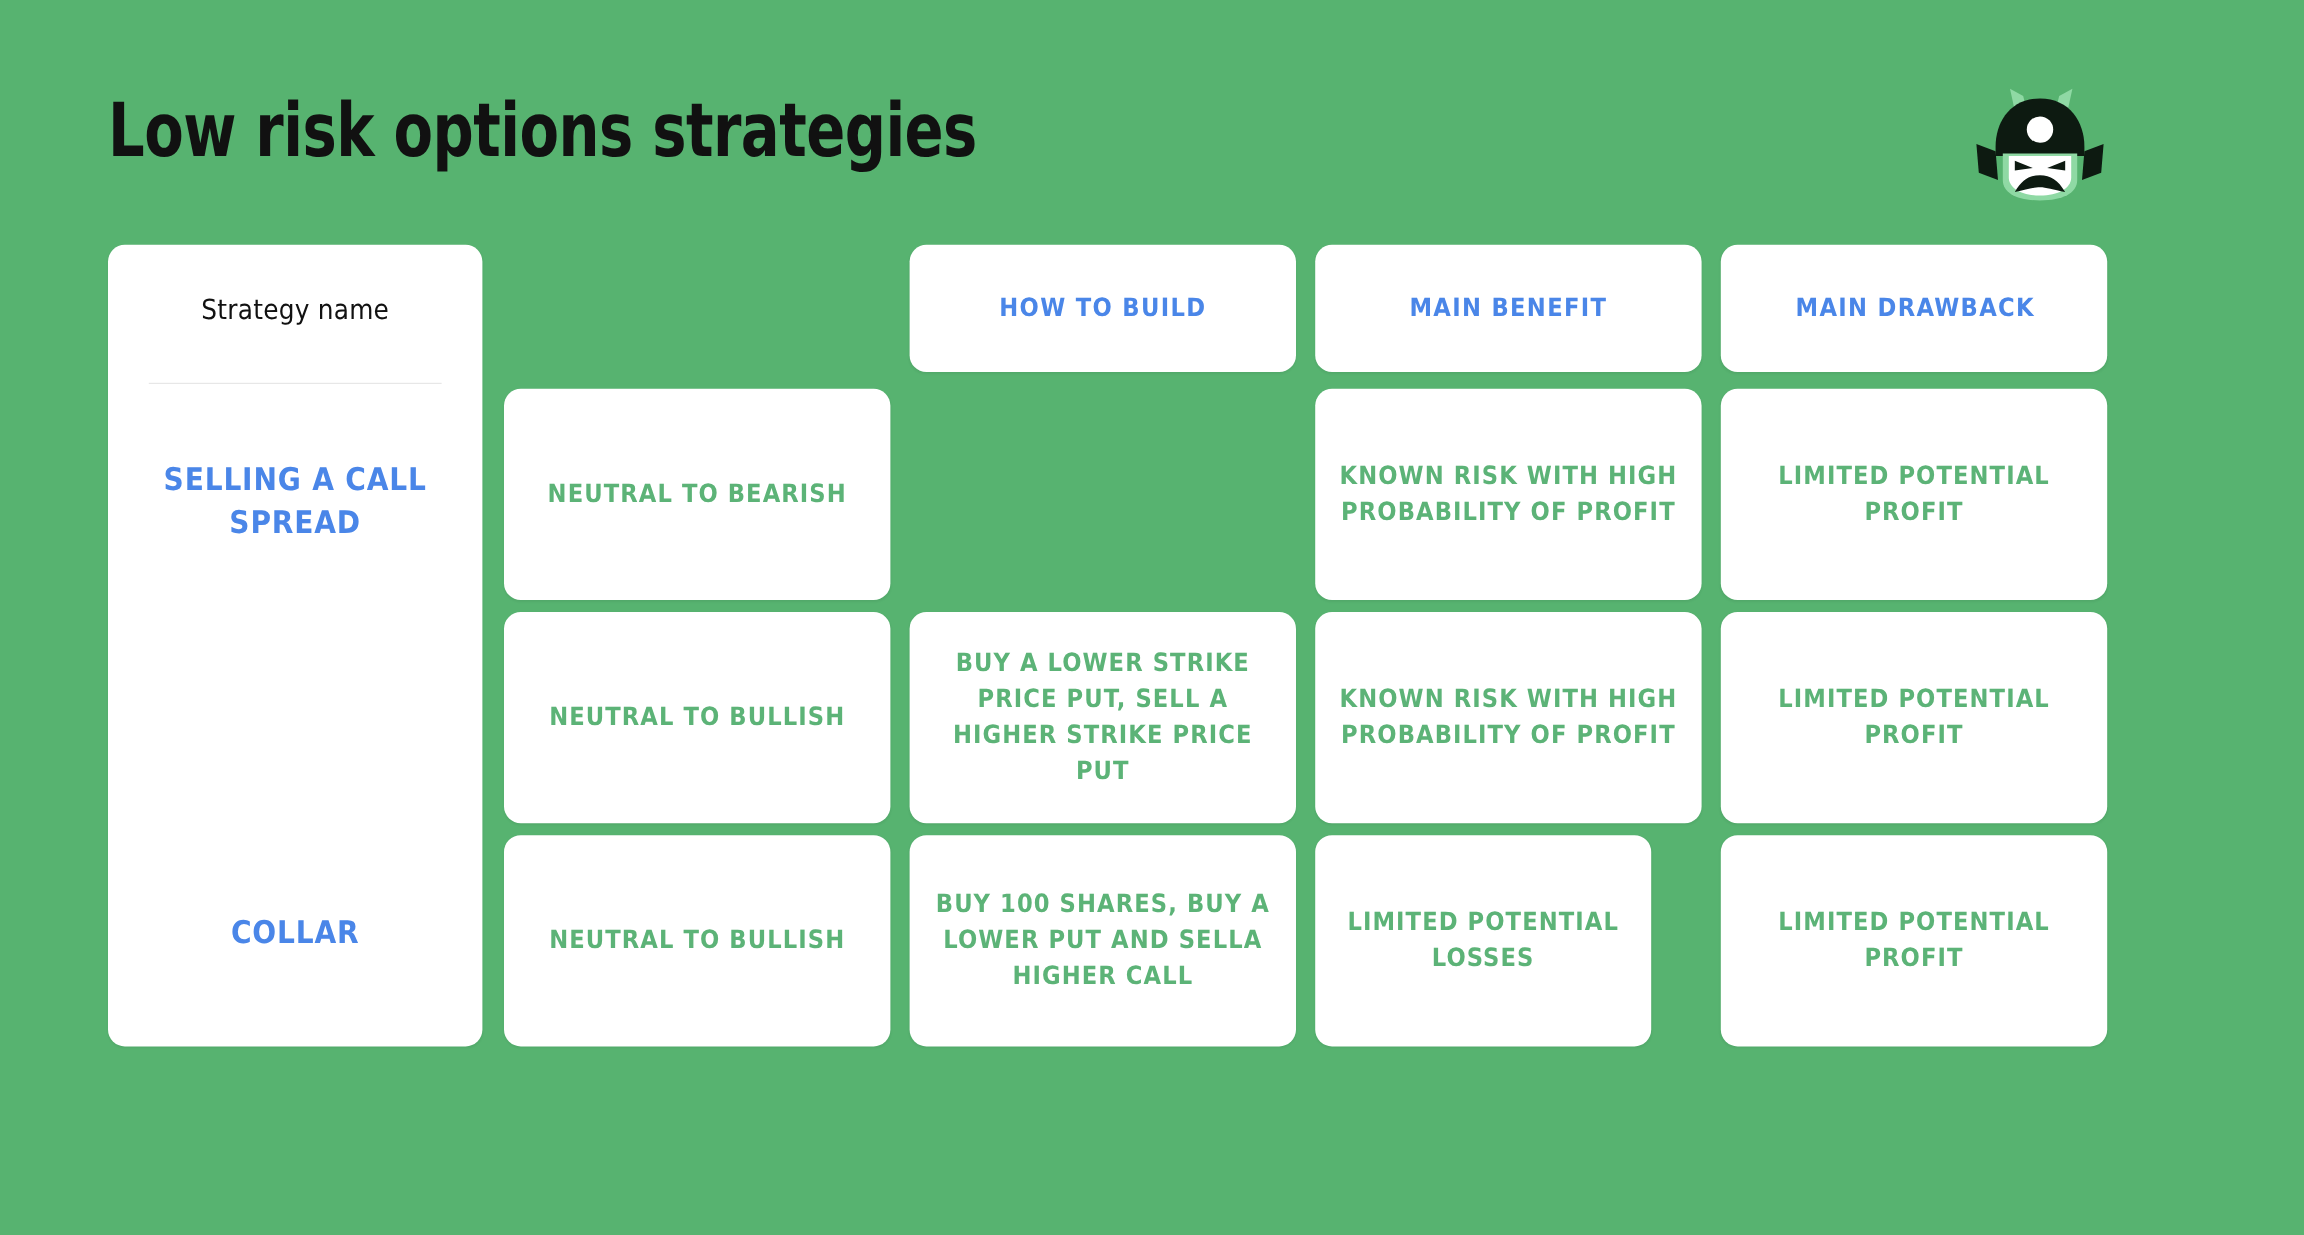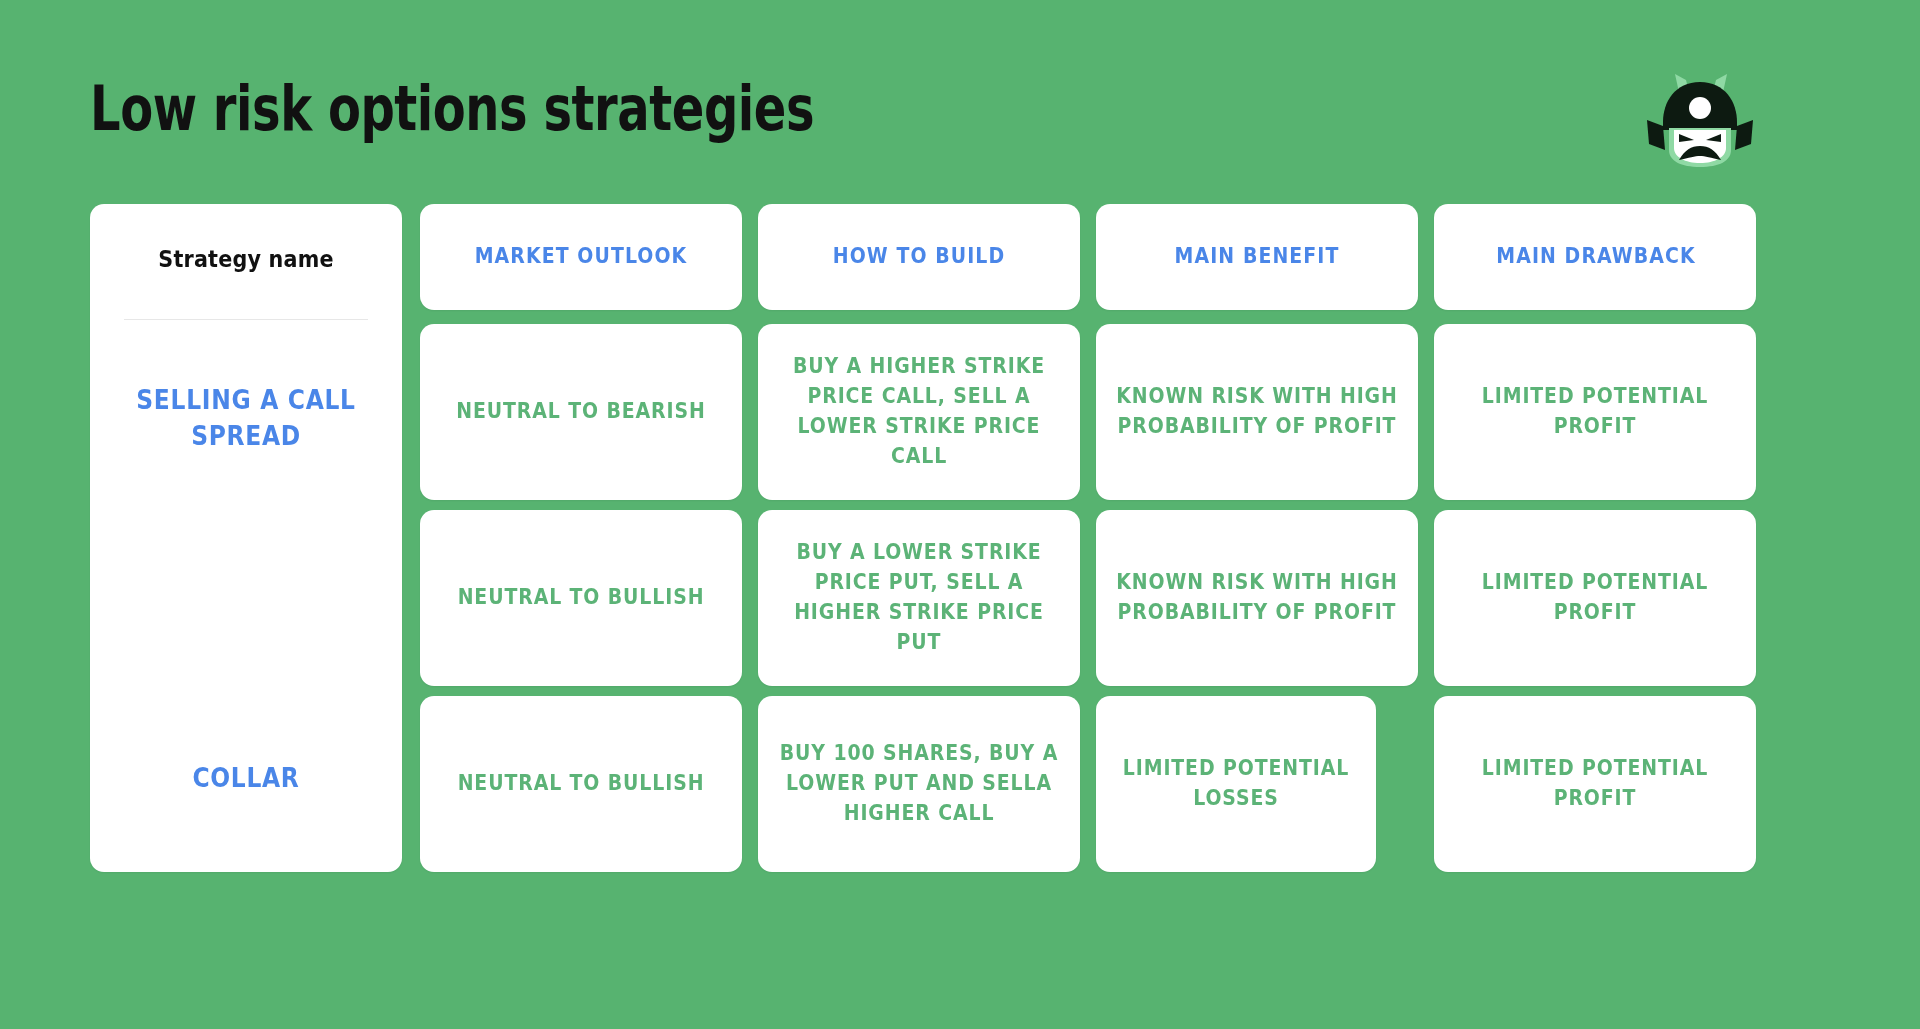--- a/index.html
+++ b/index.html
@@ -70,21 +70,21 @@
     position: absolute;
     left: 0;
     top: 0;
     width: 312px;
     height: 110px;
     display: flex;
     align-items: center;
     justify-content: center;
     font-family: "DejaVu Sans Condensed", "Liberation Sans Narrow", "Liberation Sans", sans-serif;
     font-size: 23px;
-    font-weight: bold;
+    font-weight: normal;
     color: #111111;
     letter-spacing: 0.2px;
   }
   .name-col-divider {
     position: absolute;
     left: 34px;
     top: 115px;
     width: 244px;
     height: 1px;
     background: #e7e7e7;
@@ -172,39 +172,33 @@
 <div class="board">
 
   <div class="name-column">
     <div class="name-col-header">Strategy name</div>
     <div class="name-col-divider"></div>
 
     <div class="name-cell" style="top:125px;height:180px;">SELLING A CALL SPREAD</div>
     <div class="name-cell" style="top:485px;height:180px;">COLLAR</div>
   </div>
 
-  <div class="card" style="left:330px;top:0;width:322px;height:106px;">
-    <span class="card-header-text">MARKET OUTLOOK</span>
-  </div>
   <div class="card" style="left:668px;top:0;width:322px;height:106px;">
     <span class="card-header-text">HOW TO BUILD</span>
   </div>
   <div class="card" style="left:1006px;top:0;width:322px;height:106px;">
     <span class="card-header-text">MAIN BENEFIT</span>
   </div>
   <div class="card" style="left:1344px;top:0;width:322px;height:106px;padding-left:20px;">
     <span class="card-header-text">MAIN DRAWBACK</span>
   </div>
 
   <div class="card" style="left:330px;top:120px;width:322px;height:176px;">
     <span class="card-body-text">NEUTRAL TO BEARISH</span>
   </div>
-  <div class="card" style="left:668px;top:120px;width:322px;height:176px;">
-    <span class="card-body-text">BUY A HIGHER STRIKE PRICE CALL, SELL A LOWER STRIKE PRICE CALL</span>
-  </div>
   <div class="card" style="left:1006px;top:120px;width:322px;height:176px;">
     <span class="card-body-text">KNOWN RISK WITH HIGH PROBABILITY OF PROFIT</span>
   </div>
   <div class="card" style="left:1344px;top:120px;width:322px;height:176px;">
     <span class="card-body-text">LIMITED POTENTIAL PROFIT</span>
   </div>
 
   <div class="card" style="left:330px;top:306px;width:322px;height:176px;">
     <span class="card-body-text">NEUTRAL TO BULLISH</span>
   </div>

